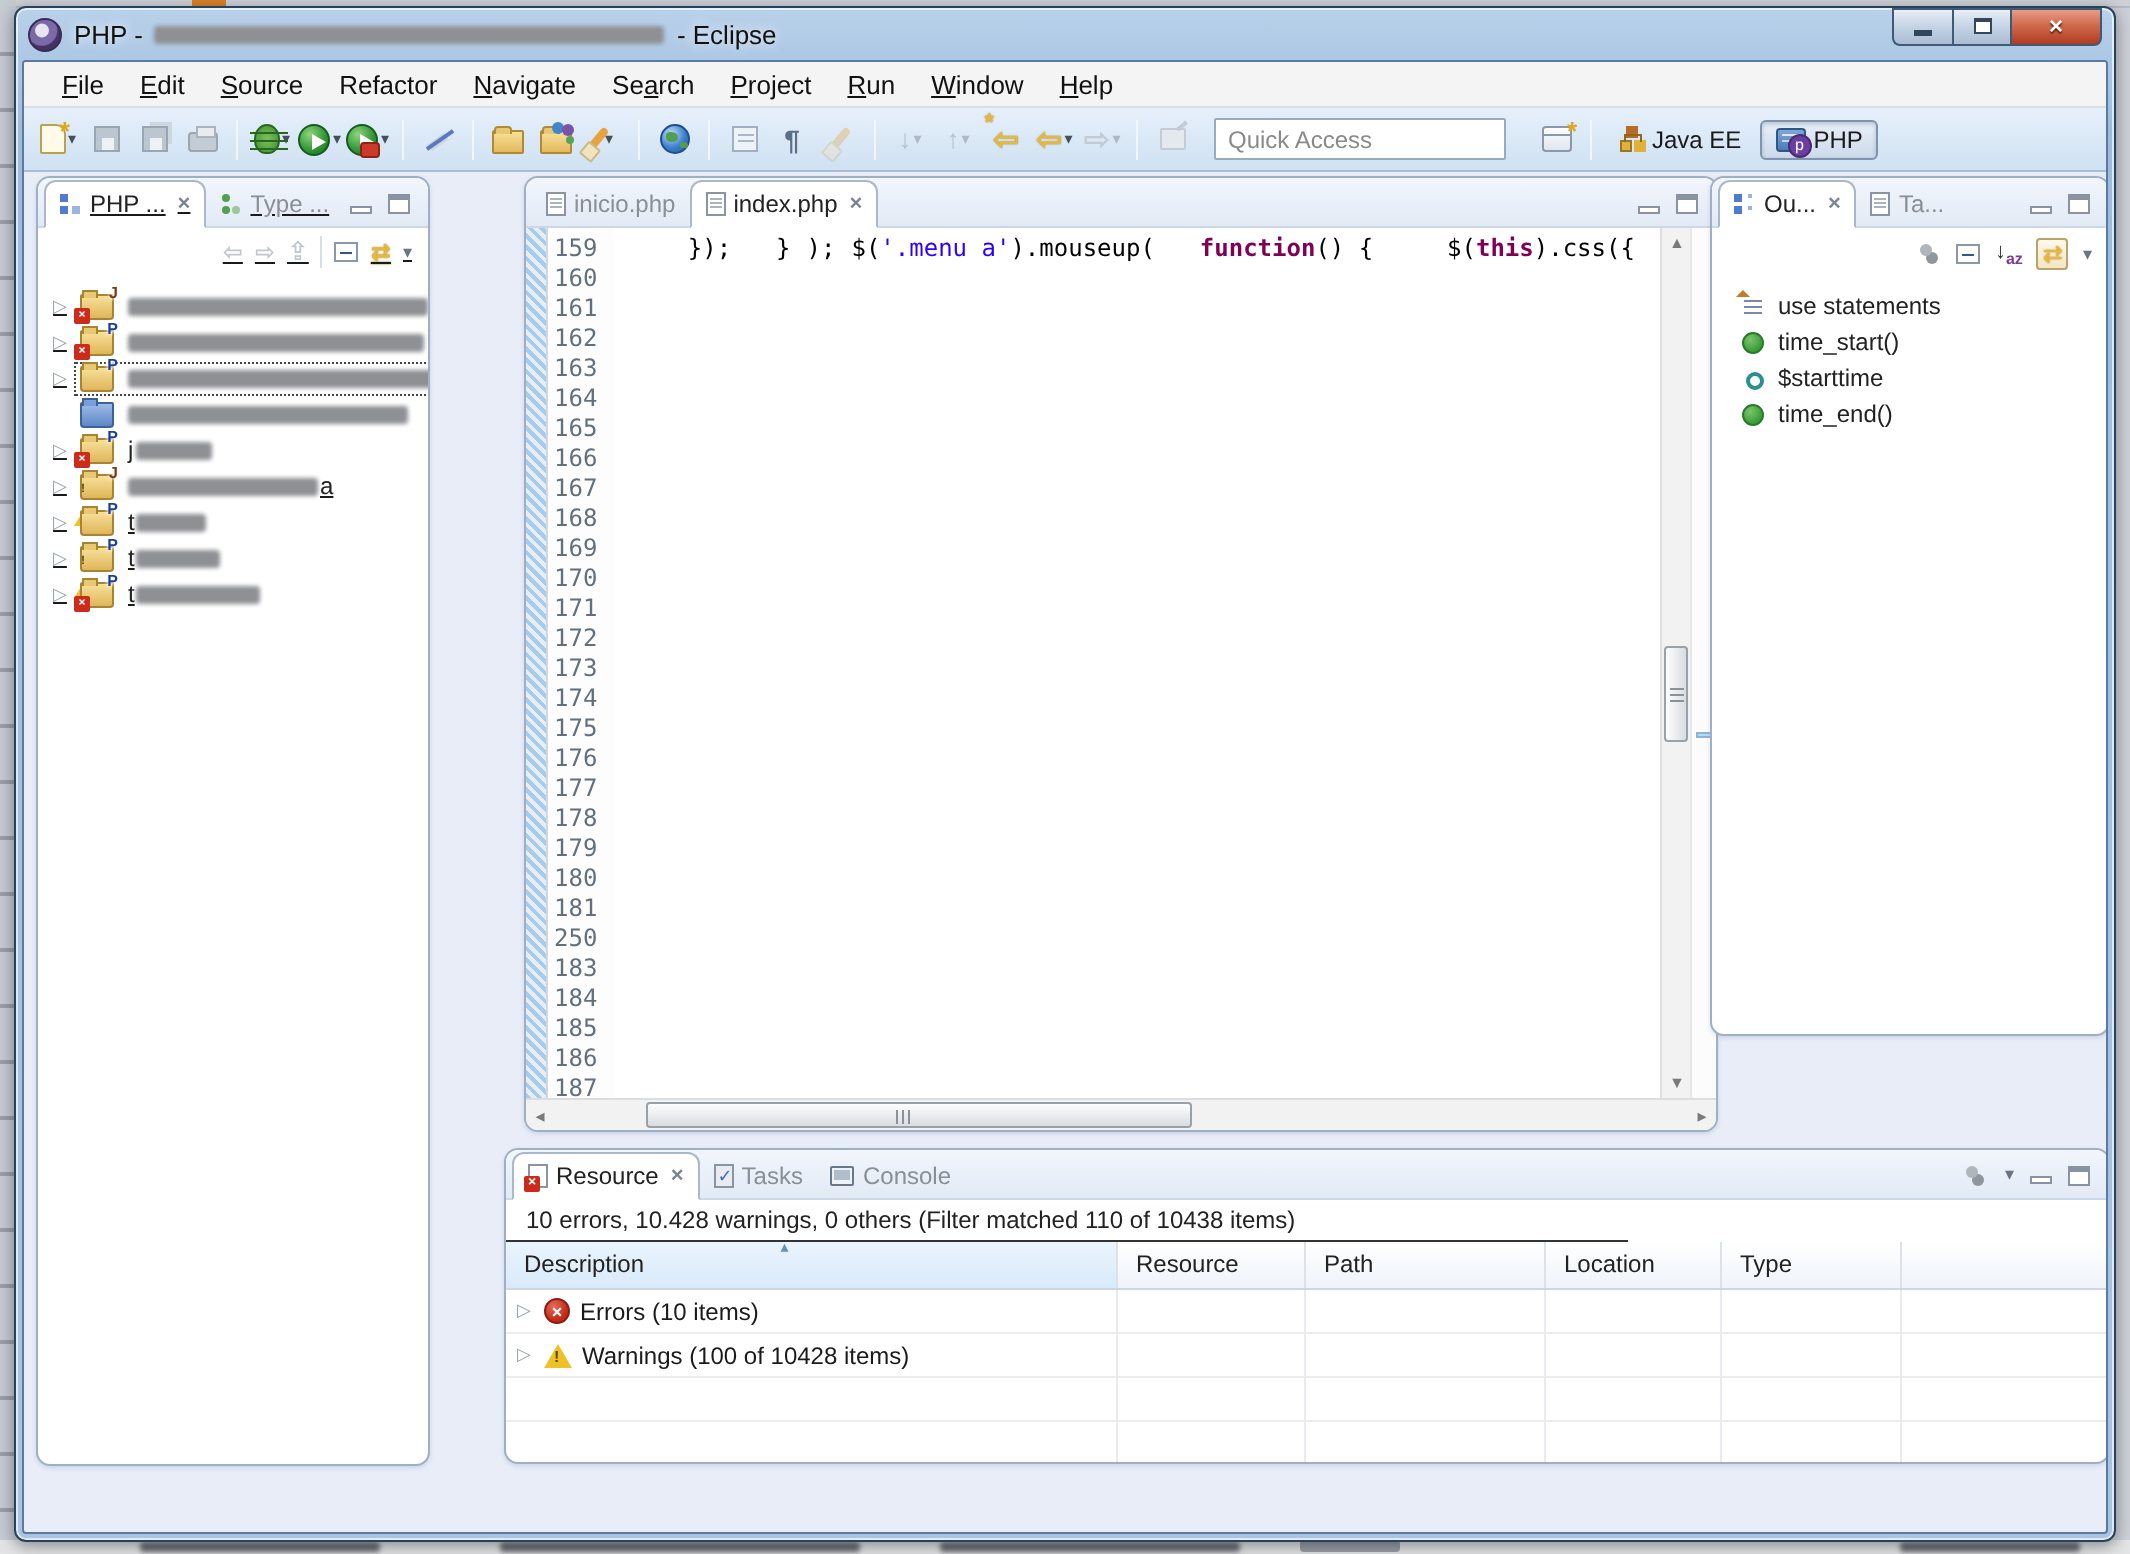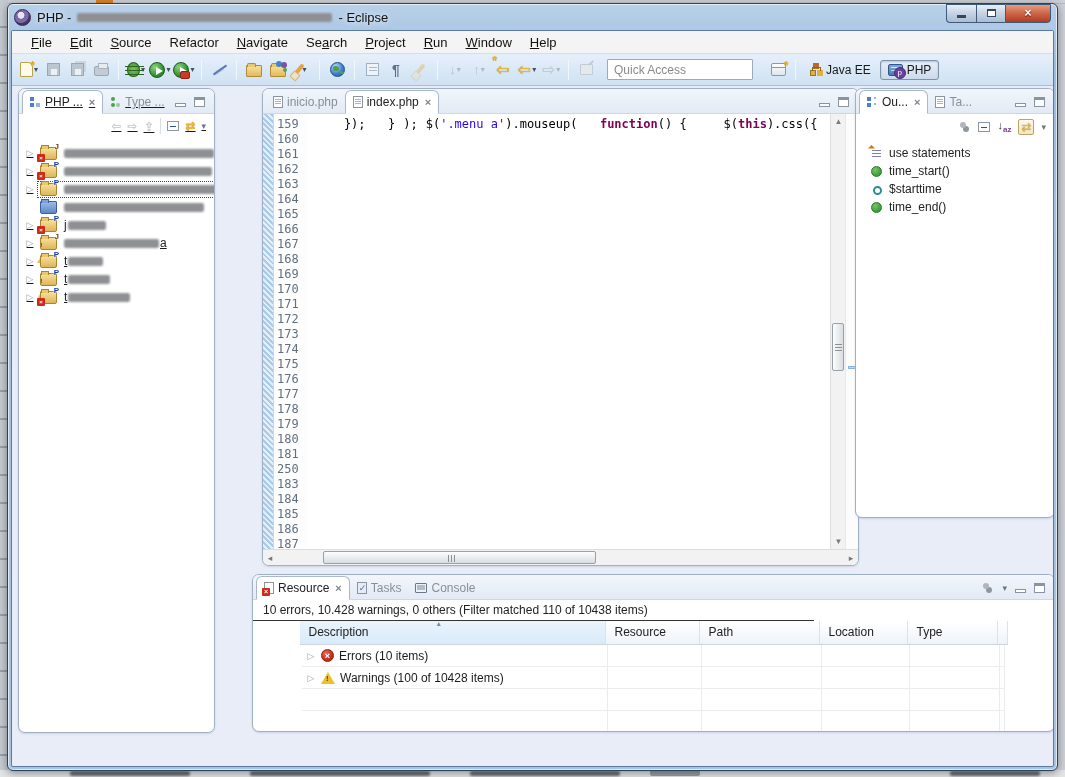--- a/index.html
+++ b/index.html
@@ -208,21 +208,21 @@
   .ol-list { padding:4px 0 0 14px; }
   .ol-item { display:flex; align-items:center; gap:7px; height:18px; font-size:12px; color:#222;}
   .oli { width:12px; height:12px; position:relative; flex:none;}
   .oli-imports::before { content:""; position:absolute; left:2px; top:3px; width:9px; height:1px; background:#7a86b0;
      box-shadow:0 3px 0 #7a86b0, 0 6px 0 #7a86b0;}
   .oli-imports::after { content:""; position:absolute; left:-1px; top:-1px; border-bottom:5px solid transparent; border-left:5px solid #c87a28; transform:rotate(45deg);}
   .oli-method::before { content:""; position:absolute; left:1px; top:1px; width:9px; height:9px; border-radius:50%;
      background:radial-gradient(circle at 35% 30%,#7cc46a,#3a9d3a 70%); border:1px solid #2a7a2a;}
   .oli-field::before { content:""; position:absolute; left:3px; top:3px; width:5px; height:5px; border-radius:50%; border:2px solid #2a8f8f; background:#fff;}
   .pb-summary { height:21px; font-size:12px; color:#222; padding:3px 0 0 10px; border-bottom:1px solid #333; width:70%; flex:none;}
-  .pb-table { flex:1; display:flex; flex-direction:column;align-items:center; }
+  .pb-table { flex:1; display:flex; flex-direction:column; }
   .pb-row { display:grid; grid-template-columns:306px 94px 120px 88px 90px 1fr; height:22px; flex:none;}
   .pb-header { height:24px; background:linear-gradient(#ffffff,#eef4fa); border-bottom:1px solid #cfd6de;}
   .pb-hcell { position:relative; border-right:1px solid #dde2e8; padding:4px 0 0 9px; font-size:12px; color:#222;}
   .pb-hcell.sorted { background:linear-gradient(#eaf4fd,#d8eafa); }
   .sortcaret { position:absolute; left:45%; top:-2px; color:#6a90b8; font-size:8px;}
   .pb-cell { border-right:1px solid #e8ebf0; border-bottom:1px solid #ececec; display:flex; align-items:center; gap:5px; padding-left:4px;}
   .pb-exp { color:#98a2ae; font-size:9px; width:10px; text-align:center;}
   .sev { width:13px; height:13px; flex:none; position:relative;}
   .sev-error { border-radius:50%; background:radial-gradient(circle at 35% 30%,#e86a5a,#c22a18 65%); border:1px solid #8e1c0e;
      color:#fff; font-size:9px; line-height:12px; text-align:center; font-weight:bold;}

